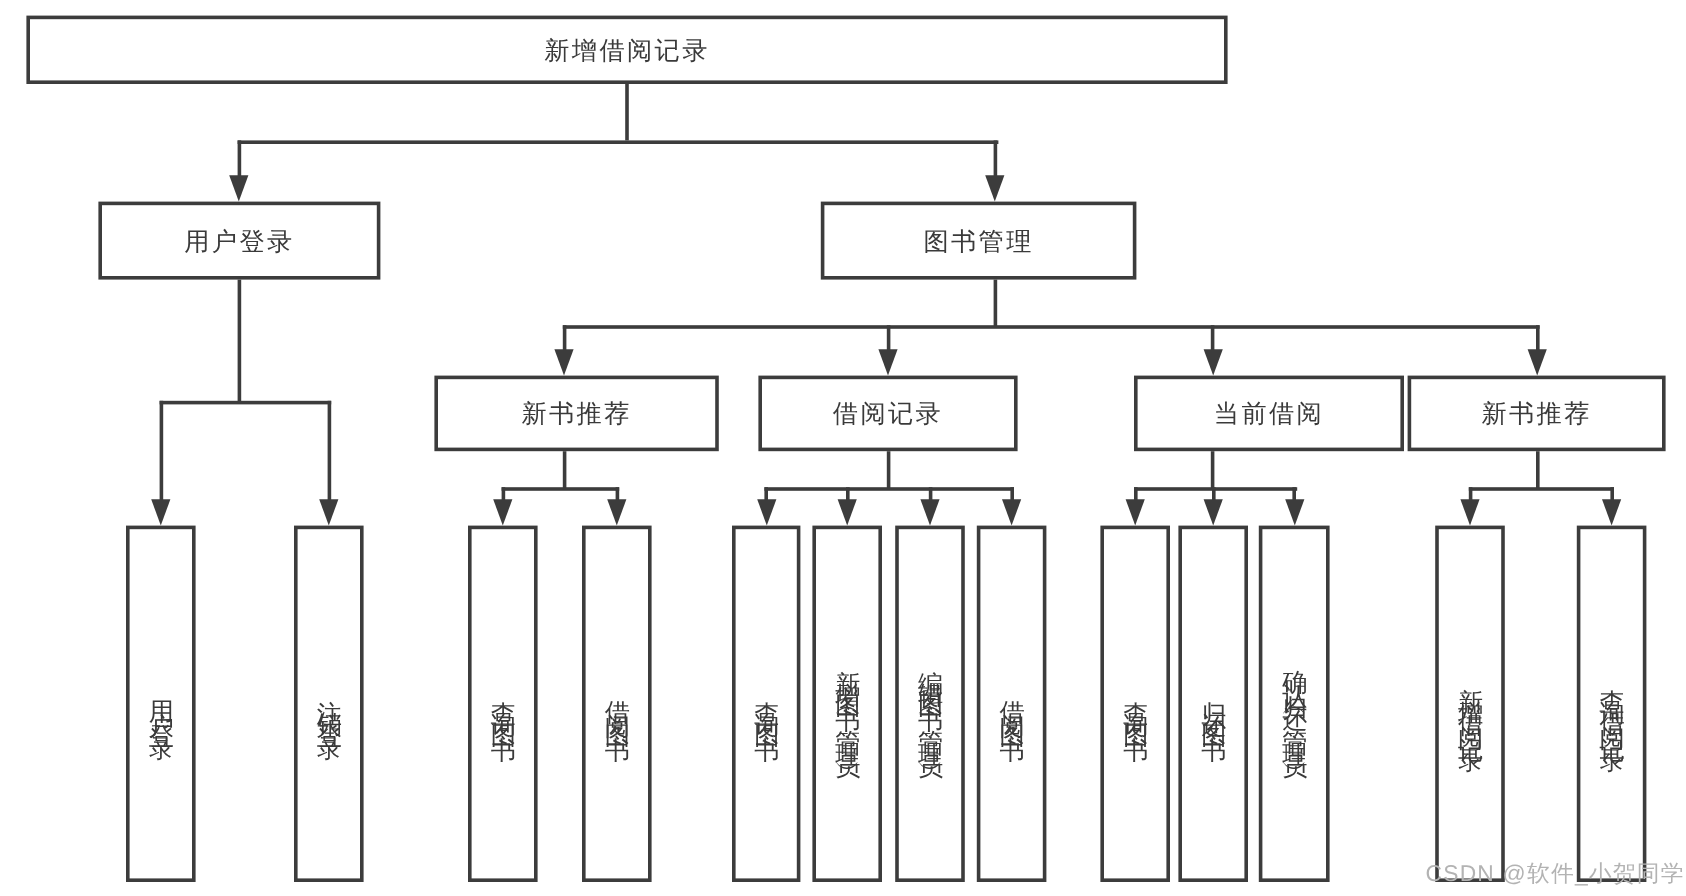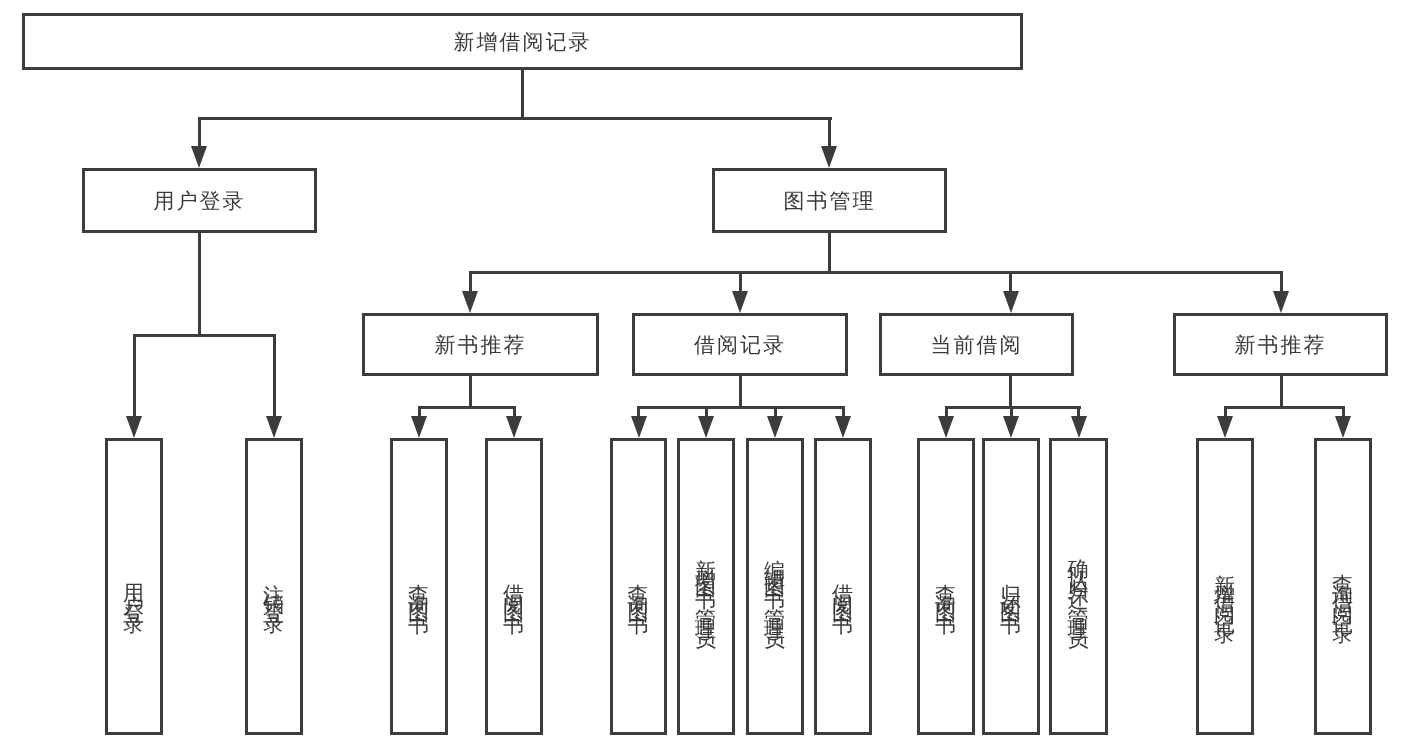--- a/index.html
+++ b/index.html
@@ -48,31 +48,31 @@
 
 <div class="canvas">
 
   <div class="hbox" style="left:22px;top:13px;width:1001px;height:57px">
     <span>新增借阅记录</span>
   </div>
 
   <div class="hbox" style="left:82px;top:168px;width:235px;height:65px">
     <span>用户登录</span>
   </div>
-  <div class="hbox" style="left:712px;top:168px;width:235px;height:65px">
+  <div class="hbox" style="left:684px;top:168px;width:263px;height:65px">
     <span>图书管理</span>
   </div>
 
   <div class="hbox" style="left:362px;top:313px;width:237px;height:63px">
     <span>新书推荐</span>
   </div>
   <div class="hbox" style="left:632px;top:313px;width:216px;height:63px">
     <span>借阅记录</span>
   </div>
-  <div class="hbox" style="left:879px;top:313px;width:195px;height:63px">
+  <div class="hbox" style="left:945px;top:313px;width:225px;height:63px">
     <span>当前借阅</span>
   </div>
   <div class="hbox" style="left:1173px;top:313px;width:215px;height:63px">
     <span>新书推荐</span>
   </div>
 
   <div class="vbox" style="left:105px;width:58px">
     <span class="vtext">用户登录</span>
   </div>
   <div class="vbox" style="left:245px;width:58px">
@@ -164,14 +164,15 @@
   <div class="arw" style="left:1003px;top:416px"></div>
   <div class="arw" style="left:1070.5px;top:416px"></div>
 
   <div class="ln" style="left:1279.5px;top:376px;width:3px;height:32px"></div>
   <div class="ln" style="left:1223.5px;top:406px;width:121px;height:3px"></div>
   <div class="ln" style="left:1223.5px;top:406px;width:3px;height:14px"></div>
   <div class="ln" style="left:1341.5px;top:406px;width:3px;height:14px"></div>
   <div class="arw" style="left:1217px;top:416px"></div>
   <div class="arw" style="left:1335px;top:416px"></div>
 
+  <div class="watermark">CSDN @软件_小贺同学</div>
 
 </div>
 
 </body></html>

